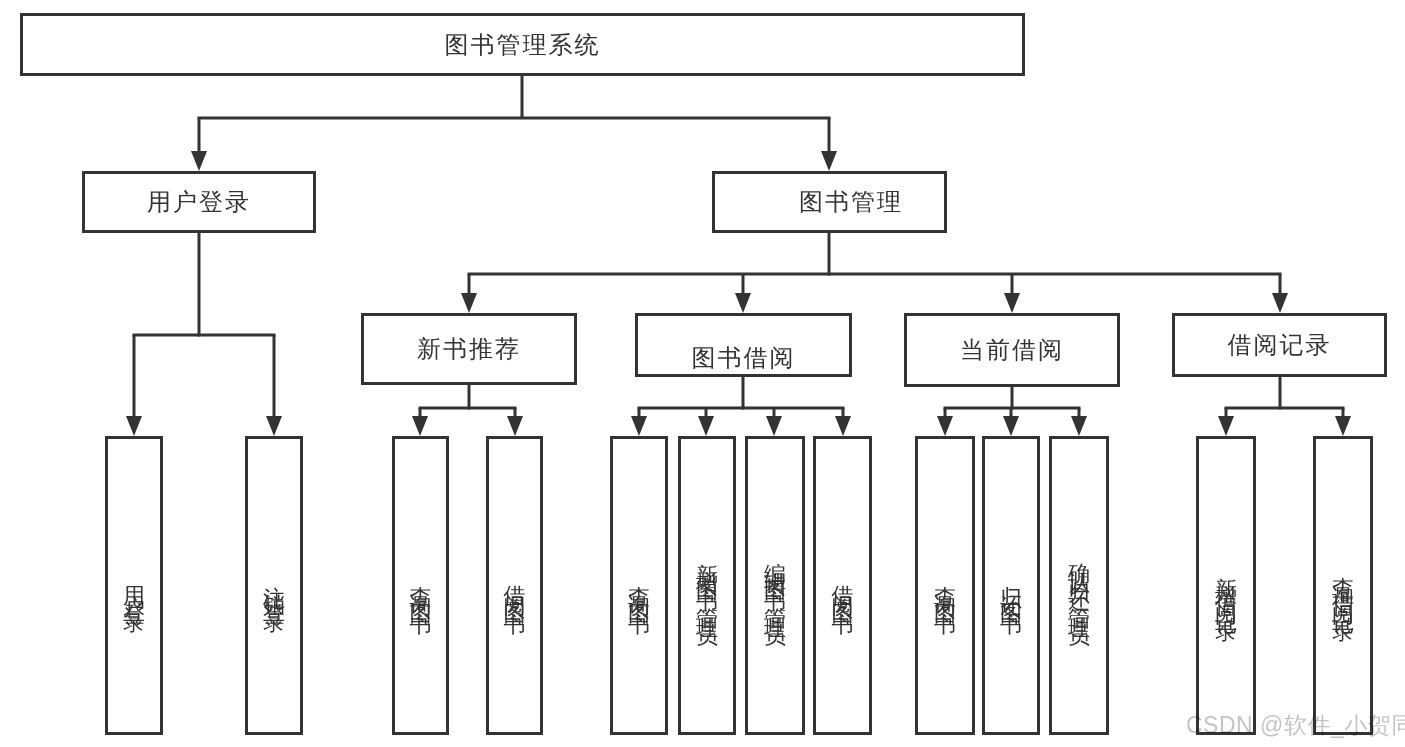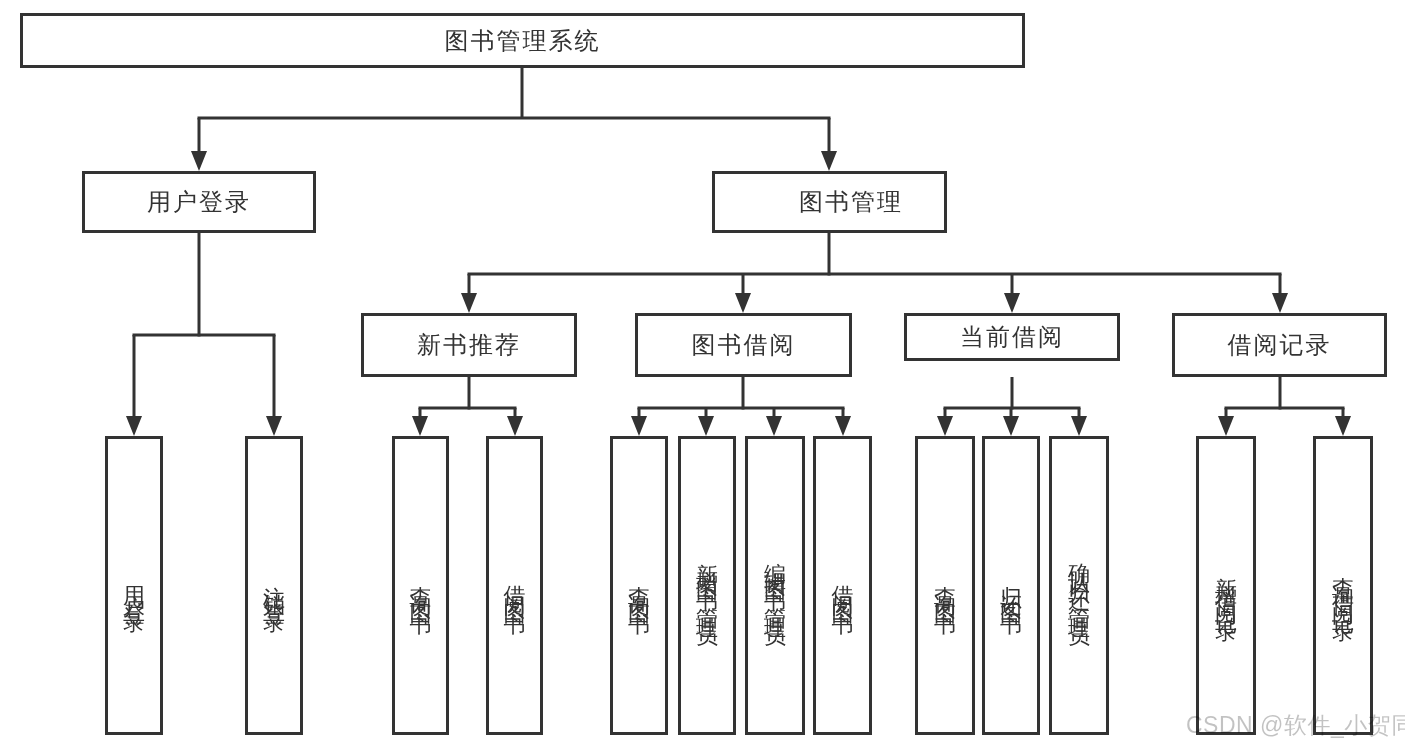--- a/index.html
+++ b/index.html
@@ -115,38 +115,38 @@
       <path d="M766 416 L782 416 L774 436 Z"></path>
       <path d="M835 416 L851 416 L843 436 Z"></path>
       <path d="M937 416 L953 416 L945 436 Z"></path>
       <path d="M1003 416 L1019 416 L1011 436 Z"></path>
       <path d="M1071 416 L1087 416 L1079 436 Z"></path>
       <path d="M1218 416 L1234 416 L1226 436 Z"></path>
       <path d="M1335 416 L1351 416 L1343 436 Z"></path>
     </g>
   </svg>
 
-  <div class="box" style="left:20px; top:13px; width:1005px; height:55px;">
+  <div class="box" style="left:20px; top:13px; width:1005px; height:63px;">
     <span class="h-label">图书管理系统</span>
   </div>
 
   <div class="box" style="left:82px; top:171px; width:234px; height:62px;">
     <span class="h-label">用户登录</span>
   </div>
   <div class="box" style="left:712px; top:171px; width:235px; height:62px;padding-left:43px;">
     <span class="h-label">图书管理</span>
   </div>
 
-  <div class="box" style="left:361px; top:313px; width:216px; height:64px;">
+  <div class="box" style="left:361px; top:313px; width:216px; height:72px;">
     <span class="h-label">新书推荐</span>
   </div>
-  <div class="box" style="left:635px; top:313px; width:217px; height:64px;">
+  <div class="box" style="left:635px; top:313px; width:217px; height:64px;align-items:flex-end;">
     <span class="h-label">图书借阅</span>
   </div>
-  <div class="box" style="left:904px; top:313px; width:216px; height:48px;">
+  <div class="box" style="left:904px; top:313px; width:216px; height:74px;">
     <span class="h-label">当前借阅</span>
   </div>
   <div class="box" style="left:1172px; top:313px; width:215px; height:64px;">
     <span class="h-label">借阅记录</span>
   </div>
 
   <div class="box leaf" style="left:105px; top:436px; width:58px; height:299px;">
     <span class="v-label">用户登录</span>
   </div>
   <div class="box leaf" style="left:245px; top:436px; width:58px; height:299px;">

